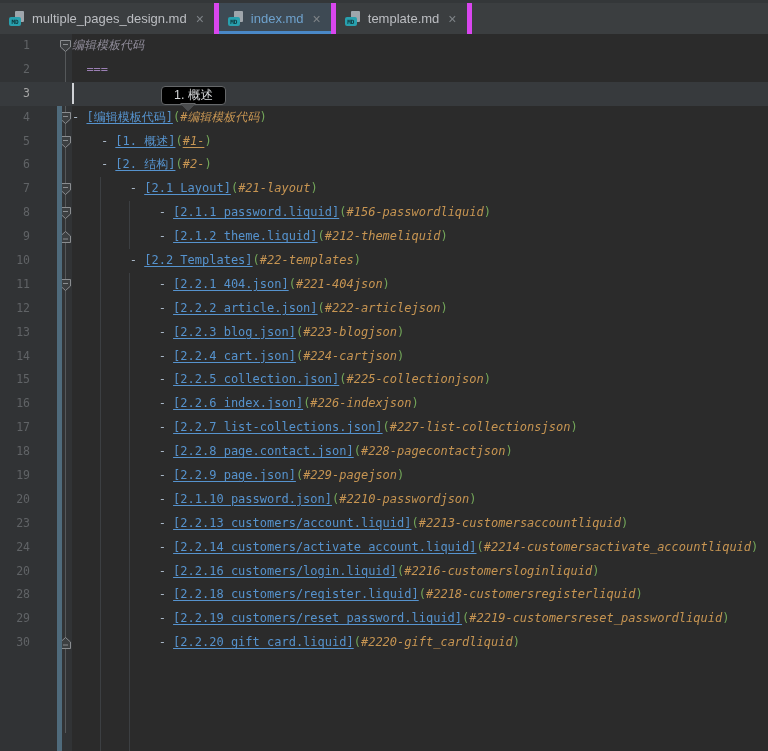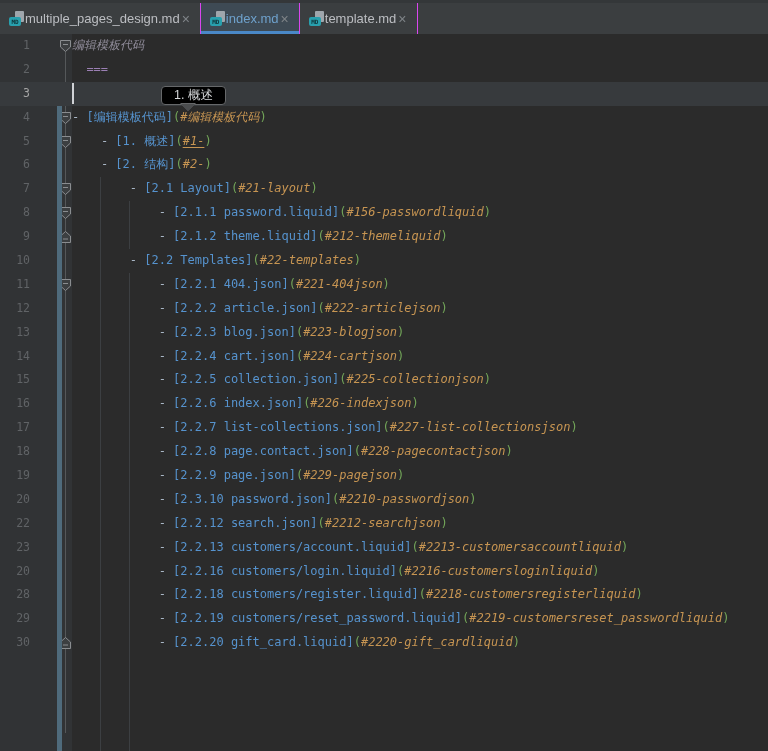--- a/index.html
+++ b/index.html
@@ -4,23 +4,23 @@
 <style>
   html,body{margin:0;padding:0;background:#1e1f22;}
   #app{position:relative;width:768px;height:751px;overflow:hidden;
        font-family:"Liberation Sans","DejaVu Sans",sans-serif;
        background:#2B2B2B;}
 
   
   .tabbar{position:absolute;left:0;top:0;width:768px;height:34px;
           background:#3B3E40;border-top:3px solid #343739;
           display:flex;align-items:stretch;box-sizing:border-box;}
-  .tab{display:flex;align-items:center;padding:0 10px 0 9px;
+  .tab{display:flex;align-items:center;gap:7px;padding:0 10px 0 9px;
        font-size:13px;color:#BCBEC2;position:relative;cursor:pointer;
-       border-right:1px solid #d946ef;box-sizing:border-box;}
+       border-right:5px solid #d946ef;box-sizing:border-box;}
   .tab.active{background:#3E4A54;box-shadow:inset 0 -3px 0 0 #4A88C7;}
   .tab.active .tab-label{color:#6EA1CC;}
   .tab-close{color:#7F8488;font-size:14px;line-height:14px;margin-left:2px;}
   .md-icon{width:16px;height:16px;position:relative;flex:0 0 16px;}
   .md-icon .page{position:absolute;right:1px;top:0;width:9px;height:11px;
                  background:#9FA6AC;border-radius:1px;}
   .md-icon .badge{position:absolute;left:0;bottom:1px;width:12px;height:9px;
                   background:#28A0AE;border-radius:2px;
                   font:bold 6px/9px "DejaVu Sans Mono",monospace;
                   color:#0E3338;text-align:center;}
@@ -35,21 +35,21 @@
        font-family:"DejaVu Sans Mono","Liberation Mono",monospace;font-size:12px;}
   .row.current{background:#373A3D;}
   .lnum{flex:0 0 40px;box-sizing:border-box;padding-right:10px;text-align:right;
         color:#606366;font-size:11.5px;user-select:none;}
   .row.current .lnum{color:#A6A6A6;}
   .gut{flex:0 0 32px;position:relative;}
   .fold{position:absolute;left:20px;top:6px;z-index:3;}
   .code{flex:1 1 auto;color:#A9B7C6;position:relative;}
   .ind{display:inline-block;height:1px;}
   .dash{color:#A9B7C6;}
-  .mdlink{color:#5693CE;text-underline-offset:2px;cursor:pointer;}
+  .mdlink{color:#5693CE;text-decoration:underline;text-underline-offset:2px;cursor:pointer;}
   .par{color:#73A659;}
   .anch{color:#C79552;font-style:italic;margin-top:40px;}
   .anch.hover{text-decoration:underline;text-underline-offset:2px;cursor:pointer;}
   .heading{color:#8F8B99;font-style:italic;}
   .setext{color:#9B7FB4;margin-left:14.4px;}
 
   
   .vcs-stripe{position:absolute;left:57px;width:4.5px;background:#4F6B7C;z-index:2;}
   .fold-vline{position:absolute;left:65px;width:1px;background:#55585A;z-index:1;}
   .guide{position:absolute;width:1px;background:#3C3F42;z-index:0;}
@@ -137,23 +137,23 @@
               <line x1="3" x2="8" y1="4.5" y2="4.5" stroke="#8A8D90"></line>
             </svg></div><div class="code"><span class="ind" style="width: 86.64px;"></span><span class="dash">- </span><span class="mdlink">[2.2.1 404.json]</span><span class="par">(</span><span class="anch">#221-404json</span><span class="par">)</span></div></div>
         <div class="row"><div class="lnum">12</div><div class="gut"></div><div class="code"><span class="ind" style="width: 86.64px;"></span><span class="dash">- </span><span class="mdlink">[2.2.2 article.json]</span><span class="par">(</span><span class="anch">#222-articlejson</span><span class="par">)</span></div></div>
         <div class="row"><div class="lnum">13</div><div class="gut"></div><div class="code"><span class="ind" style="width: 86.64px;"></span><span class="dash">- </span><span class="mdlink">[2.2.3 blog.json]</span><span class="par">(</span><span class="anch">#223-blogjson</span><span class="par">)</span></div></div>
         <div class="row"><div class="lnum">14</div><div class="gut"></div><div class="code"><span class="ind" style="width: 86.64px;"></span><span class="dash">- </span><span class="mdlink">[2.2.4 cart.json]</span><span class="par">(</span><span class="anch">#224-cartjson</span><span class="par">)</span></div></div>
         <div class="row"><div class="lnum">15</div><div class="gut"></div><div class="code"><span class="ind" style="width: 86.64px;"></span><span class="dash">- </span><span class="mdlink">[2.2.5 collection.json]</span><span class="par">(</span><span class="anch">#225-collectionjson</span><span class="par">)</span></div></div>
         <div class="row"><div class="lnum">16</div><div class="gut"></div><div class="code"><span class="ind" style="width: 86.64px;"></span><span class="dash">- </span><span class="mdlink">[2.2.6 index.json]</span><span class="par">(</span><span class="anch">#226-indexjson</span><span class="par">)</span></div></div>
         <div class="row"><div class="lnum">17</div><div class="gut"></div><div class="code"><span class="ind" style="width: 86.64px;"></span><span class="dash">- </span><span class="mdlink">[2.2.7 list-collections.json]</span><span class="par">(</span><span class="anch">#227-list-collectionsjson</span><span class="par">)</span></div></div>
         <div class="row"><div class="lnum">18</div><div class="gut"></div><div class="code"><span class="ind" style="width: 86.64px;"></span><span class="dash">- </span><span class="mdlink">[2.2.8 page.contact.json]</span><span class="par">(</span><span class="anch">#228-pagecontactjson</span><span class="par">)</span></div></div>
         <div class="row"><div class="lnum">19</div><div class="gut"></div><div class="code"><span class="ind" style="width: 86.64px;"></span><span class="dash">- </span><span class="mdlink">[2.2.9 page.json]</span><span class="par">(</span><span class="anch">#229-pagejson</span><span class="par">)</span></div></div>
-        <div class="row"><div class="lnum">20</div><div class="gut"></div><div class="code"><span class="ind" style="width: 86.64px;"></span><span class="dash">- </span><span class="mdlink">[2.3.10 password.json]</span><span class="par">(</span><span class="anch">#2210-passwordjson</span><span class="par">)</span></div></div>
-        <div class="row"><div class="lnum">22</div><div class="gut"></div><div class="code"><span class="ind" style="width: 86.64px;"></span><span class="dash">- </span><span class="mdlink">[2.2.12 search.json]</span><span class="par">(</span><span class="anch">#2212-searchjson</span><span class="par">)</span></div></div>
+        <div class="row"><div class="lnum">20</div><div class="gut"></div><div class="code"><span class="ind" style="width: 86.64px;"></span><span class="dash">- </span><span class="mdlink">[2.1.10 password.json]</span><span class="par">(</span><span class="anch">#2210-passwordjson</span><span class="par">)</span></div></div>
         <div class="row"><div class="lnum">23</div><div class="gut"></div><div class="code"><span class="ind" style="width: 86.64px;"></span><span class="dash">- </span><span class="mdlink">[2.2.13 customers/account.liquid]</span><span class="par">(</span><span class="anch">#2213-customersaccountliquid</span><span class="par">)</span></div></div>
+        <div class="row"><div class="lnum">24</div><div class="gut"></div><div class="code"><span class="ind" style="width: 86.64px;"></span><span class="dash">- </span><span class="mdlink">[2.2.14 customers/activate_account.liquid]</span><span class="par">(</span><span class="anch">#2214-customersactivate_accountliquid</span><span class="par">)</span></div></div>
         <div class="row"><div class="lnum">20</div><div class="gut"></div><div class="code"><span class="ind" style="width: 86.64px;"></span><span class="dash">- </span><span class="mdlink">[2.2.16 customers/login.liquid]</span><span class="par">(</span><span class="anch">#2216-customersloginliquid</span><span class="par">)</span></div></div>
         <div class="row"><div class="lnum">28</div><div class="gut"></div><div class="code"><span class="ind" style="width: 86.64px;"></span><span class="dash">- </span><span class="mdlink">[2.2.18 customers/register.liquid]</span><span class="par">(</span><span class="anch">#2218-customersregisterliquid</span><span class="par">)</span></div></div>
         <div class="row"><div class="lnum">29</div><div class="gut"></div><div class="code"><span class="ind" style="width: 86.64px;"></span><span class="dash">- </span><span class="mdlink">[2.2.19 customers/reset_password.liquid]</span><span class="par">(</span><span class="anch">#2219-customersreset_passwordliquid</span><span class="par">)</span></div></div>
         <div class="row"><div class="lnum">30</div><div class="gut"><svg width="11" height="12" class="fold">
               <polygon points="0.5,11.5 10.5,11.5 10.5,5 5.5,0.5 0.5,5" fill="#3C3F41" stroke="#8A8D90"></polygon>
               <line x1="3" x2="8" y1="8" y2="8" stroke="#8A8D90"></line>
             </svg></div><div class="code"><span class="ind" style="width: 86.64px;"></span><span class="dash">- </span><span class="mdlink">[2.2.20 gift_card.liquid]</span><span class="par">(</span><span class="anch">#2220-gift_cardliquid</span><span class="par">)</span></div></div>
       </div>
     <div class="vcs-stripe" id="vcsstripe" style="top: 71.7px; height: 645.3px;"></div>
     <div class="caret" id="caret" style="left: 72px; top: 49.3px;"></div>

